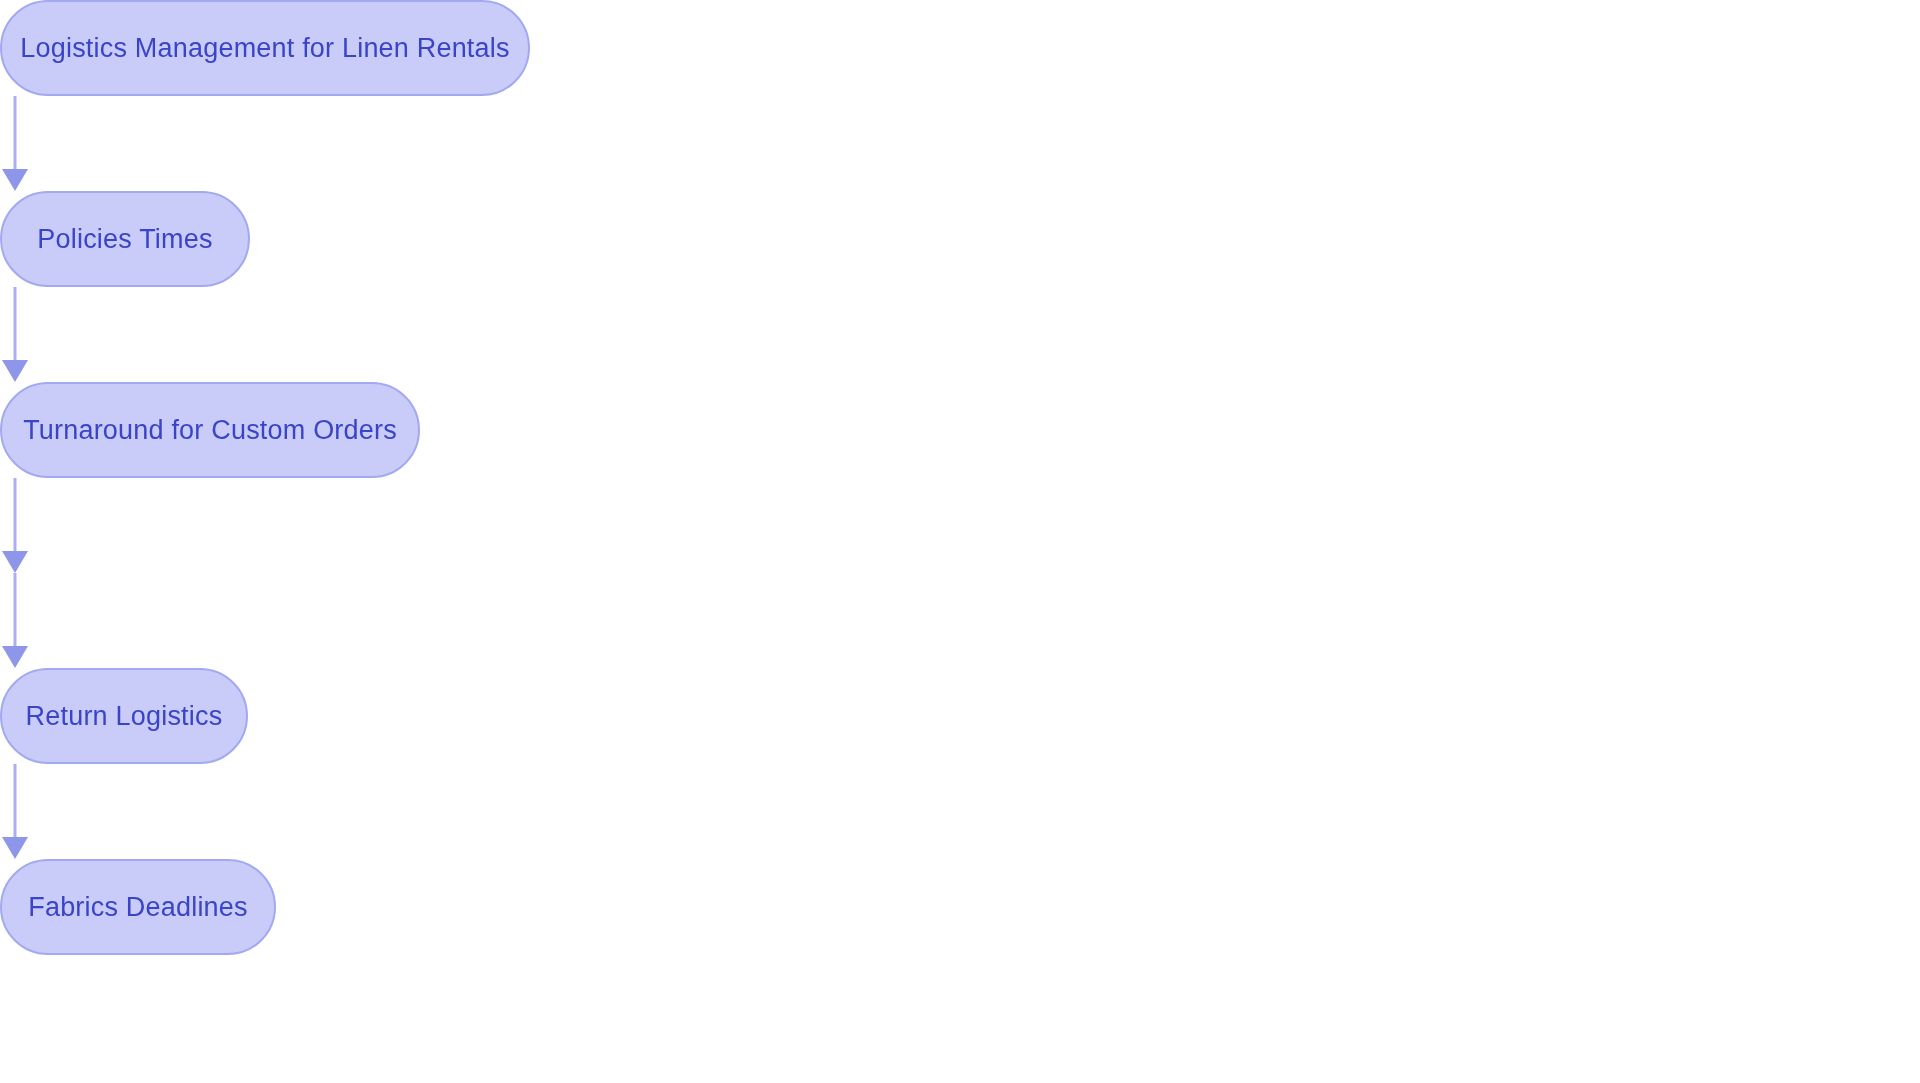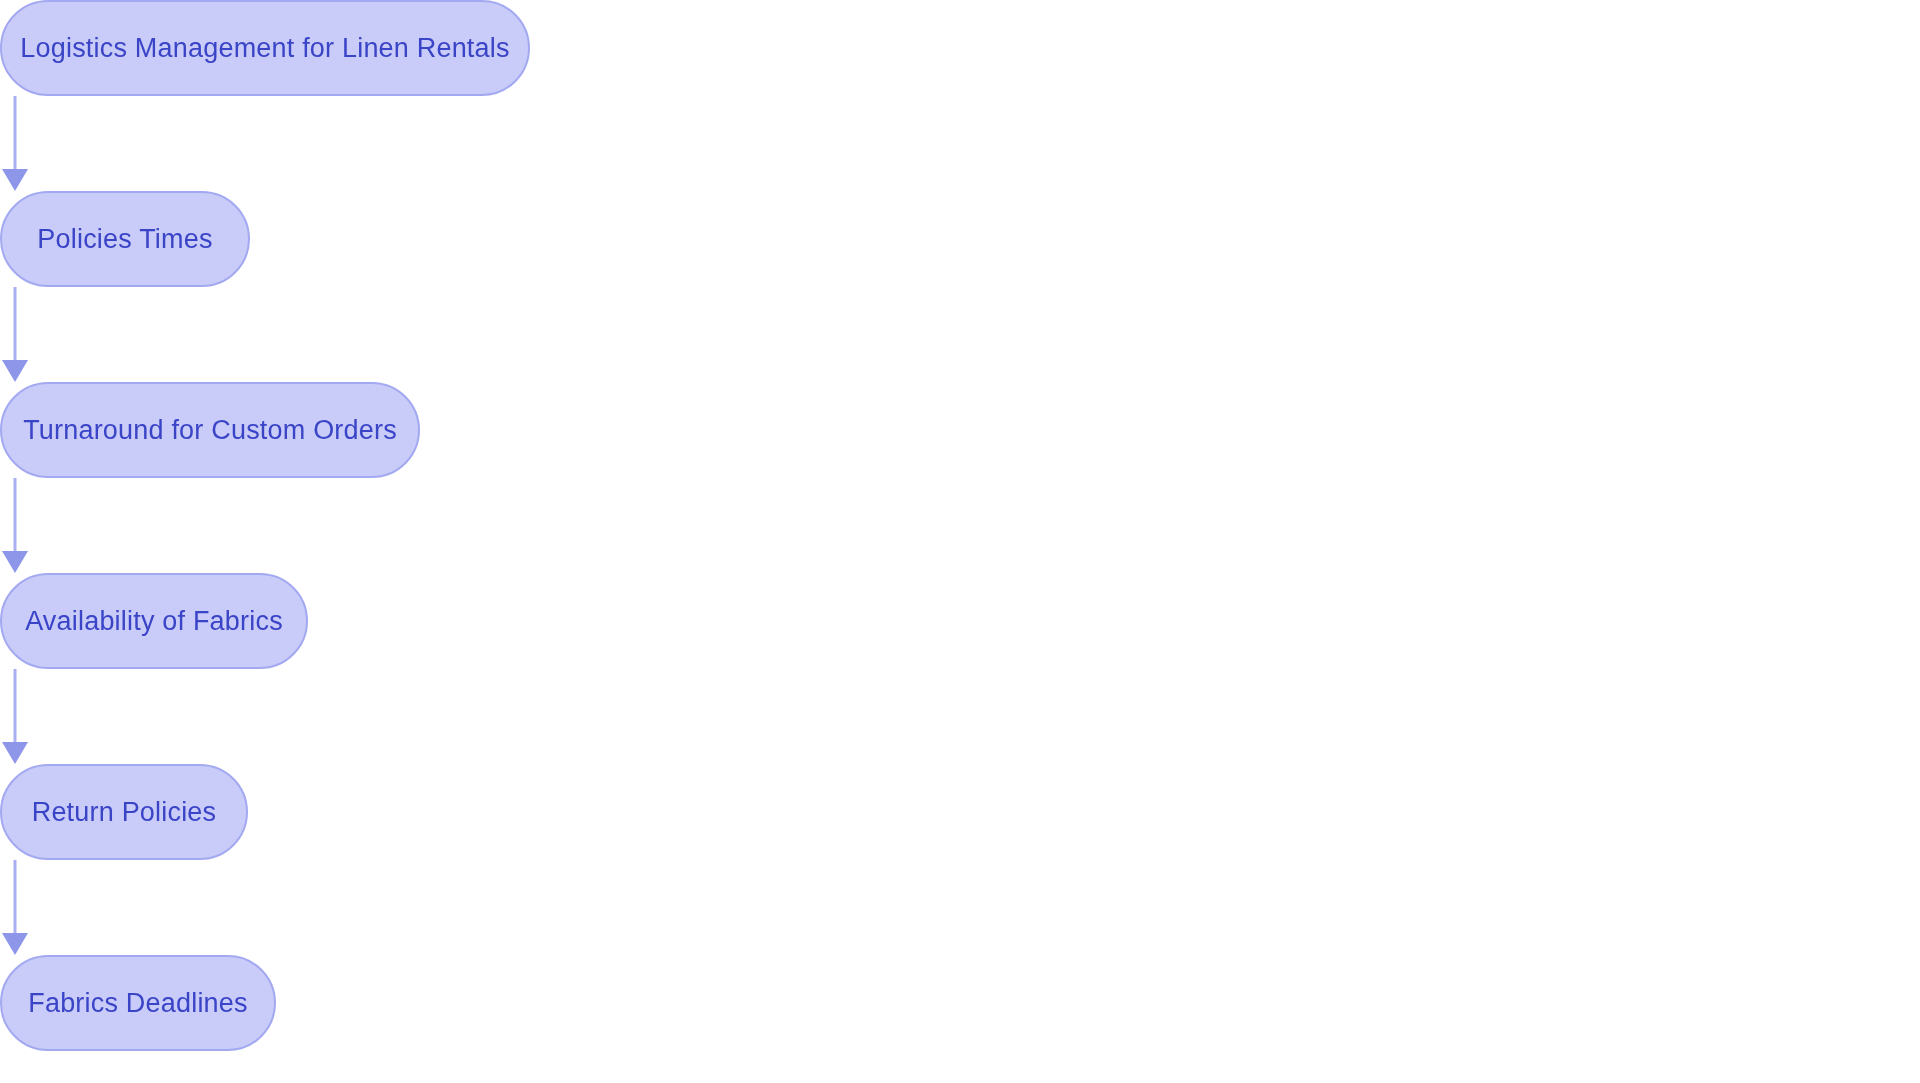--- a/index.html
+++ b/index.html
@@ -95,31 +95,28 @@
 
   <div class="node w2">
     <span>Turnaround for Custom Orders</span>
   </div>
 
   <div class="connector">
     <div class="line"></div>
     <div class="head"></div>
   </div>
 
-  <div class="node w3">
-    <span>Availability of Fabrics</span>
-  </div>
 
   <div class="connector">
     <div class="line"></div>
     <div class="head"></div>
   </div>
 
   <div class="node w4">
-    <span>Return Policies</span>
+    <span>Return Logistics</span>
   </div>
 
   <div class="connector">
     <div class="line"></div>
     <div class="head"></div>
   </div>
 
   <div class="node w5">
     <span>Fabrics Deadlines</span>
   </div>

